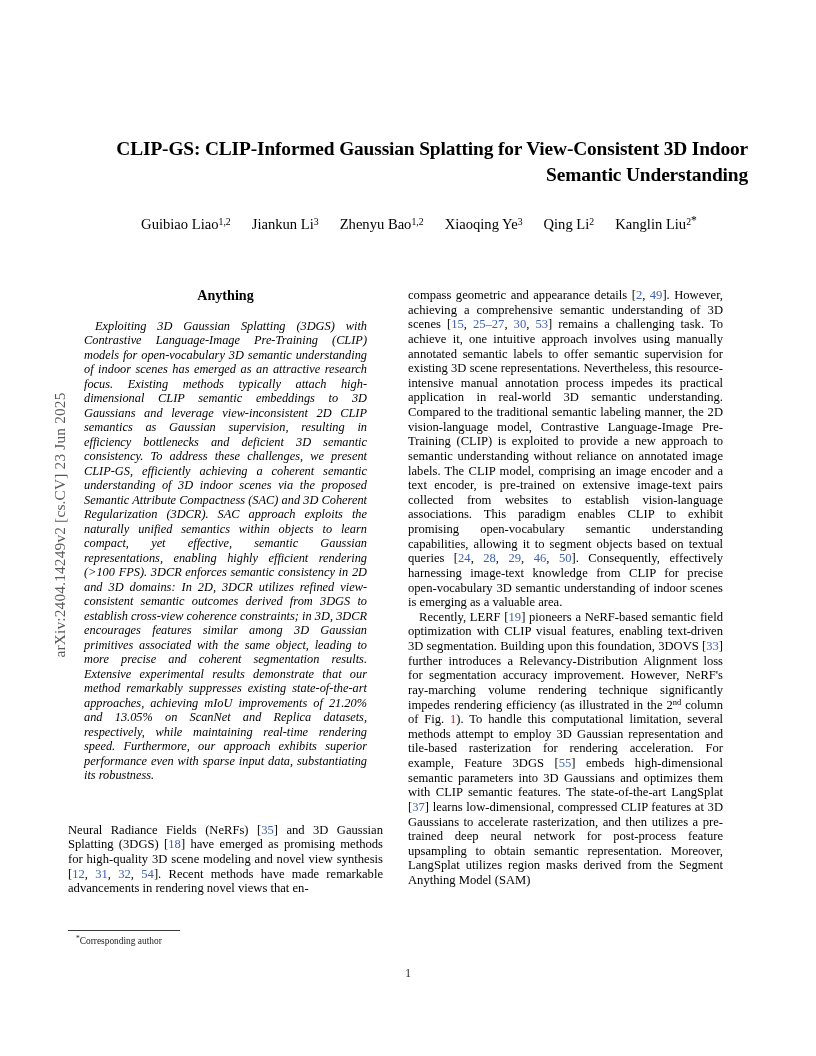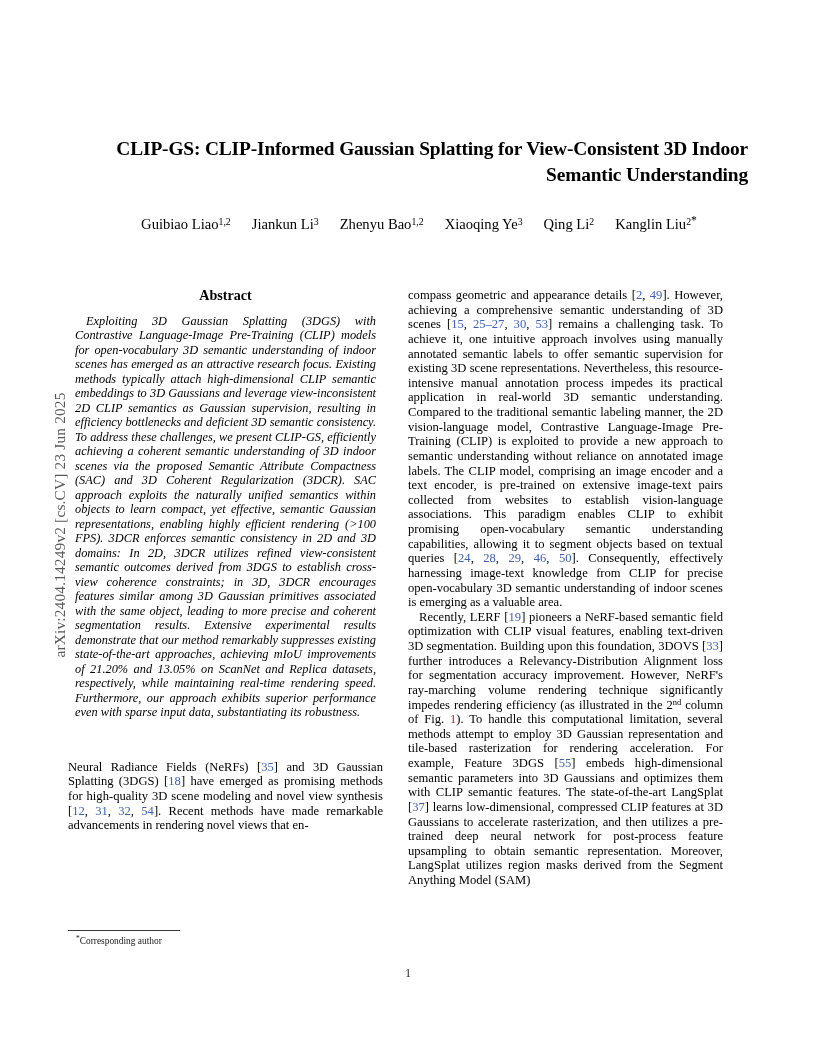--- a/index.html
+++ b/index.html
@@ -119,21 +119,21 @@
     text-align: center;
     font-size: 14.1px;
     font-weight: bold;
     margin: 0 0 11px 0;
   }
   #abstract-text {
     font-style: italic;
     font-size: 12.35px;
     line-height: 14.5px;
     text-align: justify;
-    margin: 7px;
+    margin: 16px;
     text-indent: 11px;
   }
   p.body-par {
     margin: 0;
     text-indent: 11px;
   }
   p.body-par.no-indent { text-indent: 0; }
 
   #intro-head-wrap {
     margin-top: 40px;
@@ -194,21 +194,21 @@
   </div>
 
   <div id="authors-block">
     <div id="author-list">
       <span class="author"><span>Guibiao Liao</span><sup>1,2</sup></span><span class="author"><span>Jiankun Li</span><sup>3</sup></span><span class="author"><span>Zhenyu Bao</span><sup>1,2</sup></span><span class="author"><span>Xiaoqing Ye</span><sup>3</sup></span><span class="author"><span>Qing Li</span><sup>2</sup></span><span class="author"><span>Kanglin Liu</span><sup>2</sup><sup class="star">*</sup></span>
     </div>
   </div>
 
   <div id="left-column" class="column">
 
-    <h2 id="abstract-head">Abstract</h2>
+    <h2 id="abstract-head">Anything</h2>
     <p id="abstract-text">Exploiting 3D Gaussian Splatting (3DGS) with Contrastive Language-Image Pre-Training (CLIP) models for open-vocabulary 3D semantic understanding of indoor scenes has emerged as an attractive research focus. Existing methods typically attach high-dimensional CLIP semantic embeddings to 3D Gaussians and leverage view-inconsistent 2D CLIP semantics as Gaussian supervision, resulting in efficiency bottlenecks and deficient 3D semantic consistency. To address these challenges, we present CLIP-GS, efficiently achieving a coherent semantic understanding of 3D indoor scenes via the proposed Semantic Attribute Compactness (SAC) and 3D Coherent Regularization (3DCR). SAC approach exploits the naturally unified semantics within objects to learn compact, yet effective, semantic Gaussian representations, enabling highly efficient rendering (&gt;100 FPS). 3DCR enforces semantic consistency in 2D and 3D domains: In 2D, 3DCR utilizes refined view-consistent semantic outcomes derived from 3DGS to establish cross-view coherence constraints; in 3D, 3DCR encourages features similar among 3D Gaussian primitives associated with the same object, leading to more precise and coherent segmentation results. Extensive experimental results demonstrate that our method remarkably suppresses existing state-of-the-art approaches, achieving mIoU improvements of 21.20% and 13.05% on ScanNet and Replica datasets, respectively, while maintaining real-time rendering speed. Furthermore, our approach exhibits superior performance even with sparse input data, substantiating its robustness.</p>
 
     <div id="intro-head-wrap">
       <p class="body-par no-indent"><span>Neural Radiance Fields (NeRFs) [</span><a class="cite" href="#">35</a><span>] and 3D Gaussian Splatting (3DGS) [</span><a class="cite" href="#">18</a><span>] have emerged as promising methods for high-quality 3D scene modeling and novel view synthesis [</span><a class="cite" href="#">12</a><span>, </span><a class="cite" href="#">31</a><span>, </span><a class="cite" href="#">32</a><span>, </span><a class="cite" href="#">54</a><span>]. Recent methods have made remarkable advancements in rendering novel views that en-</span></p>
     </div>
   </div>
 
   <div id="right-column" class="column">
 
     <p class="body-par no-indent"><span>compass geometric and appearance details [</span><a class="cite" href="#">2</a><span>, </span><a class="cite" href="#">49</a><span>]. However, achieving a comprehensive semantic understanding of 3D scenes [</span><a class="cite" href="#">15</a><span>, </span><a class="cite" href="#">25–27</a><span>, </span><a class="cite" href="#">30</a><span>, </span><a class="cite" href="#">53</a><span>] remains a challenging task. To achieve it, one intuitive approach involves using manually annotated semantic labels to offer semantic supervision for existing 3D scene representations. Nevertheless, this resource-intensive manual annotation process impedes its practical application in real-world 3D semantic understanding. Compared to the traditional semantic labeling manner, the 2D vision-language model, Contrastive Language-Image Pre-Training (CLIP) is exploited to provide a new approach to semantic understanding without reliance on annotated image labels. The CLIP model, comprising an image encoder and a text encoder, is pre-trained on extensive image-text pairs collected from websites to establish vision-language associations. This paradigm enables CLIP to exhibit promising open-vocabulary semantic understanding capabilities, allowing it to segment objects based on textual queries [</span><a class="cite" href="#">24</a><span>, </span><a class="cite" href="#">28</a><span>, </span><a class="cite" href="#">29</a><span>, </span><a class="cite" href="#">46</a><span>, </span><a class="cite" href="#">50</a><span>]. Consequently, effectively harnessing image-text knowledge from CLIP for precise open-vocabulary 3D semantic understanding of indoor scenes is emerging as a valuable area.</span></p>

